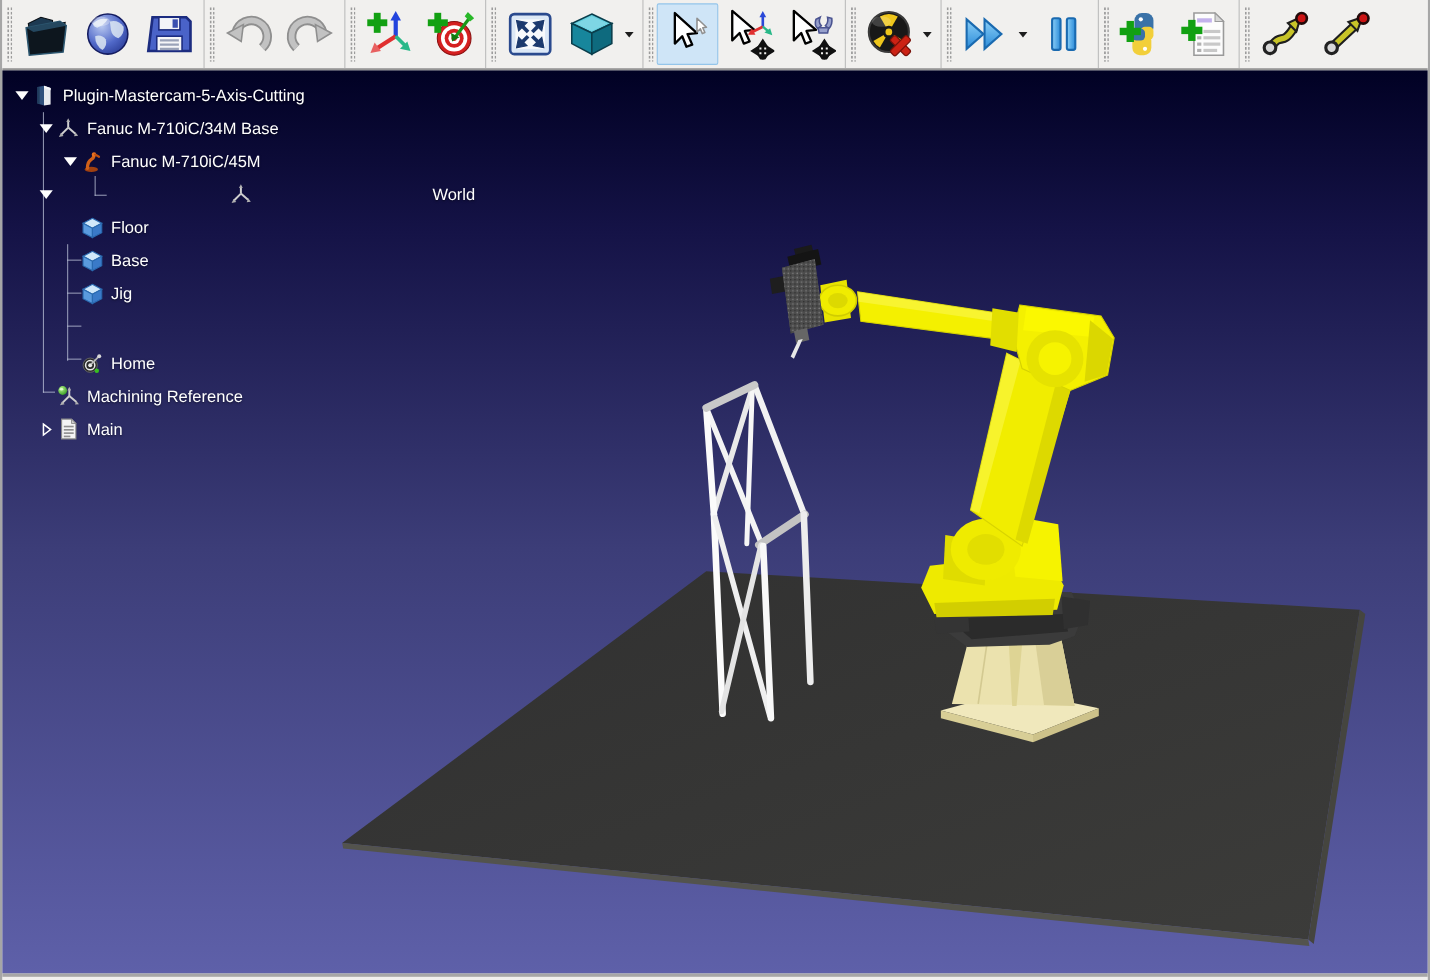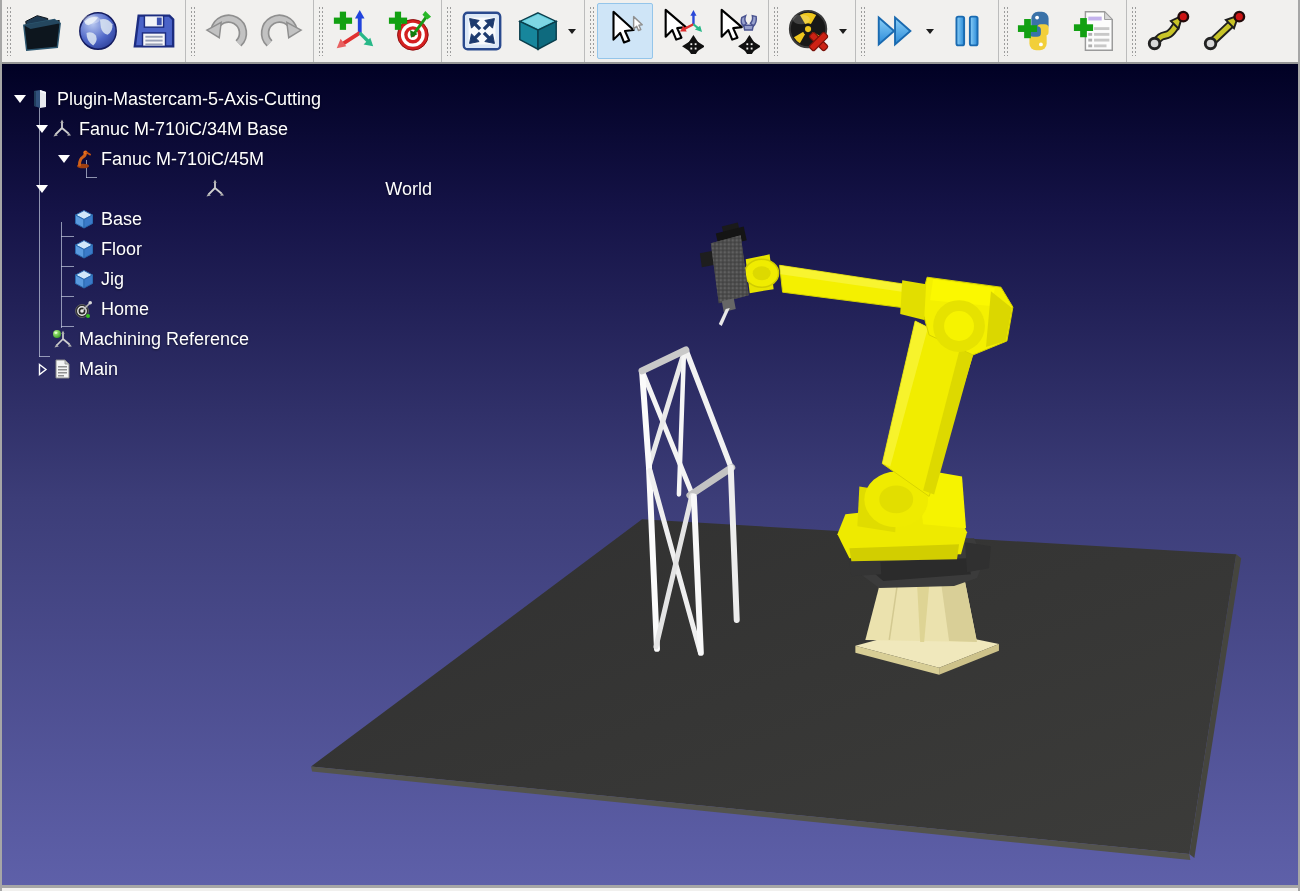--- a/index.html
+++ b/index.html
@@ -21,22 +21,22 @@
   .tb-ic{display:flex;}
   .tb-ic svg{width:46px;height:46px;display:block;}
   .caret{width:0;height:0;border-left:4px solid transparent;border-right:4px solid transparent;
     border-top:5px solid #1d1d1d;margin:0 5px 0 2px;align-self:center;}
   
   #viewport{position:absolute;left:0;top:64px;width:1296px;height:824px;
     border-bottom:3px solid #a6a6a6;
     background:linear-gradient(180deg,#010124 0%,#151347 18%,#3c3d78 53%,#5e60a9 100%);}
   #scene{position:absolute;left:0;top:0;width:100%;height:100%;}
   
-  #tree{position:absolute;left:0;top:0;width:430px;padding-top:20px;color:#fff;
-    font-size:18px;z-index:2;}
+  #tree{position:absolute;left:0;top:0;width:430px;padding-top:8px;color:#fff;
+    font-size:15px;z-index:2;}
   .tree-row{height:30px;display:flex;align-items:center;position:relative;z-index:1;}
   .tw{width:20px;display:flex;justify-content:center;align-items:center;flex:0 0 20px;}
   .arr-d{width:0;height:0;border-left:6px solid transparent;border-right:6px solid transparent;
     border-top:8px solid #fff;}
   .ti{width:24px;height:20px;flex:0 0 24px;display:flex;align-items:center;}
   .ti svg{width:20px;height:20px;display:block;}
   .tl{margin-left:3px;white-space:nowrap;text-shadow:0 1px 2px rgba(0,0,0,.5);}
   .guide{position:absolute;background:rgba(195,203,222,.7);z-index:0;}
 </style>
 </head>
@@ -522,47 +522,47 @@
           <div class="tree-row" style="padding-left: 52px;">
             <span class="tw"></span>
             <span class="ti">
               <svg viewBox="0 0 20 20">
                 <polygon points="10,1.5 18.5,6 10,10.5 1.5,6" fill="#c2e0f8" stroke="#2a6ab0" stroke-width="1"></polygon>
                 <polygon points="1.5,6 10,10.5 10,19 1.5,14.5" fill="#5a9ade" stroke="#2a6ab0" stroke-width="1"></polygon>
                 <polygon points="10,10.5 18.5,6 18.5,14.5 10,19" fill="#3a7ac8" stroke="#2a6ab0" stroke-width="1"></polygon>
                 <polygon points="10,2.5 16.5,6 10,9.5 3.5,6" fill="#ffffff" opacity="0.25"></polygon>
               </svg>
             </span>
-            <span class="tl">Base</span>
+            <span class="tl">Floor</span>
           </div>
           <div class="tree-row" style="padding-left: 52px;">
             <span class="tw"></span>
             <span class="ti">
               <svg viewBox="0 0 20 20">
                 <polygon points="10,1.5 18.5,6 10,10.5 1.5,6" fill="#c2e0f8" stroke="#2a6ab0" stroke-width="1"></polygon>
                 <polygon points="1.5,6 10,10.5 10,19 1.5,14.5" fill="#5a9ade" stroke="#2a6ab0" stroke-width="1"></polygon>
                 <polygon points="10,10.5 18.5,6 18.5,14.5 10,19" fill="#3a7ac8" stroke="#2a6ab0" stroke-width="1"></polygon>
                 <polygon points="10,2.5 16.5,6 10,9.5 3.5,6" fill="#ffffff" opacity="0.25"></polygon>
               </svg>
             </span>
-            <span class="tl">Floor</span>
+            <span class="tl">Base</span>
           </div>
           <div class="tree-row" style="padding-left: 52px;">
             <span class="tw"></span>
             <span class="ti">
               <svg viewBox="0 0 20 20">
                 <polygon points="10,1.5 18.5,6 10,10.5 1.5,6" fill="#c2e0f8" stroke="#2a6ab0" stroke-width="1"></polygon>
                 <polygon points="1.5,6 10,10.5 10,19 1.5,14.5" fill="#5a9ade" stroke="#2a6ab0" stroke-width="1"></polygon>
                 <polygon points="10,10.5 18.5,6 18.5,14.5 10,19" fill="#3a7ac8" stroke="#2a6ab0" stroke-width="1"></polygon>
                 <polygon points="10,2.5 16.5,6 10,9.5 3.5,6" fill="#ffffff" opacity="0.25"></polygon>
               </svg>
             </span>
             <span class="tl">Jig</span>
           </div>
-          <div class="tree-row" style="padding-left: 52px;">
+          <div class="tree-row" style="padding-left: 52px; margin-top: 33px;">
             <span class="tw"></span>
             <span class="ti">
               <svg viewBox="0 0 20 20">
                 <circle cx="8" cy="12" r="6.5" fill="#2a2a2a" stroke="#6a6a6a" stroke-width="0.8"></circle>
                 <circle cx="8" cy="12" r="4.2" fill="none" stroke="#e8e8e8" stroke-width="1.4"></circle>
                 <circle cx="8" cy="12" r="1.8" fill="#e8e8e8"></circle>
                 <line x1="9" y1="11" x2="15.5" y2="4.5" stroke="#b8b8b8" stroke-width="1.6"></line>
                 <circle cx="16.2" cy="3.8" r="1.8" fill="#d8d8d8"></circle>
                 <circle cx="14" cy="17" r="2" fill="#38c020"></circle>
               </svg>

